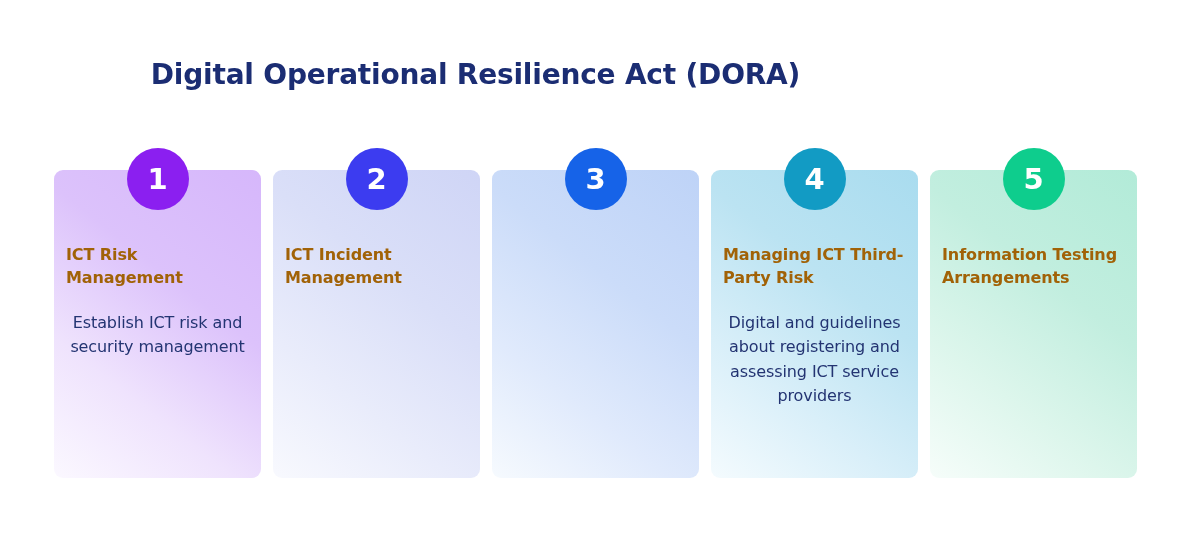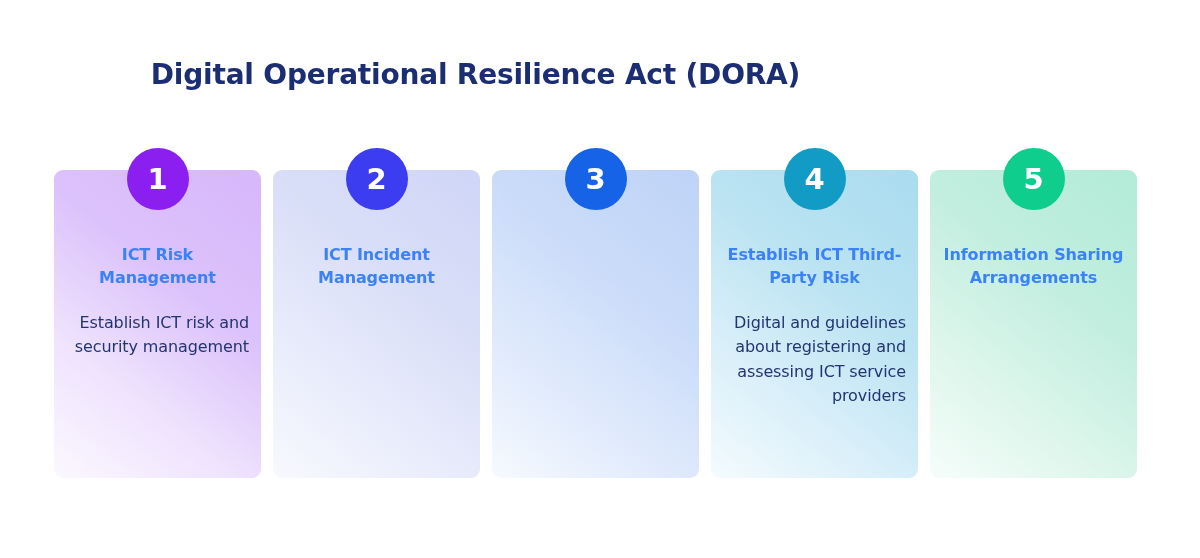--- a/index.html
+++ b/index.html
@@ -87,32 +87,32 @@
     justify-content: center;
     color: #ffffff;
     font-size: 29px;
     font-weight: bold;
     line-height: 1;
     font-family: "DejaVu Sans", "Liberation Sans", sans-serif;
   }
 
   .card-heading {
     margin-top: 73px;
-    text-align: center;
+    text-align: left;
     font-size: 16px;
     font-weight: bold;
     line-height: 1.44;
-    color: #3b82f6;
+    color: #a16207;
     letter-spacing: -0.1px;
     font-family: "DejaVu Sans", "Liberation Sans", sans-serif;
   }
 
   .card-body {
     margin-top: 22px;
-    text-align: right;
+    text-align: center;
     font-size: 16px;
     font-weight: normal;
     line-height: 1.52;
     color: #233472;
     letter-spacing: -0.1px;
     font-family: "DejaVu Sans", "Liberation Sans", sans-serif;
   }
 
   
   .bg-1 { background: linear-gradient(218deg, #d6b7fb 0%, #dcc2fb 38%, #efe3fd 70%, #fbf8ff 100%); }
@@ -157,29 +157,29 @@
         <span>3</span>
       </div>
     </div>
 
     <div class="card">
       <div class="card-bg bg-4"></div>
       <div class="badge" style="background: rgb(18, 155, 196);">
         <span>4</span>
       </div>
       <div class="card-inner">
-        <div class="card-heading">Establish ICT Third-Party Risk</div>
+        <div class="card-heading">Managing ICT Third-Party Risk</div>
         <div class="card-body">Digital and guidelines about registering and assessing ICT service providers</div>
       </div>
     </div>
 
     <div class="card">
       <div class="card-bg bg-5"></div>
       <div class="badge" style="background: rgb(14, 205, 141);">
         <span>5</span>
       </div>
       <div class="card-inner">
-        <div class="card-heading">Information Sharing Arrangements</div>
+        <div class="card-heading">Information Testing Arrangements</div>
       </div>
     </div>
 
   </div>
 </div>
 
 </body></html>

